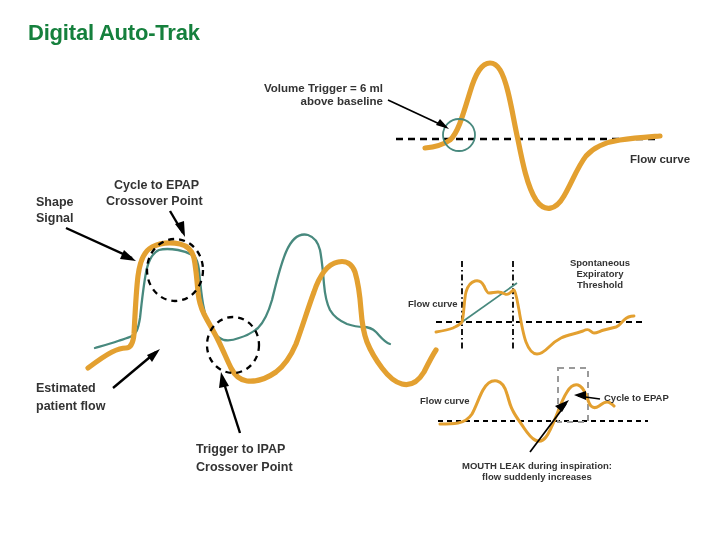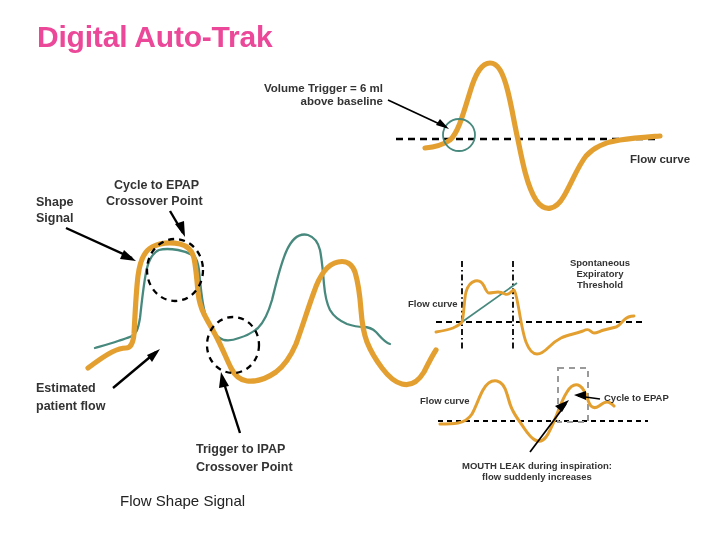--- a/index.html
+++ b/index.html
@@ -12,26 +12,26 @@
   }
   #slide {
     position: relative;
     width: 720px;
     height: 540px;
     background: #ffffff;
     overflow: hidden;
   }
   #slide-title {
     position: absolute;
-    left: 37px;
+    left: 28px;
     top: 20px;
     font-family: "Liberation Sans", sans-serif;
-    font-size: 30px;
+    font-size: 22px;
     font-weight: bold;
-    color: #ec4899;
+    color: #15803d;
     letter-spacing: -0.2px;
     white-space: nowrap;
   }
   .figure-svg {
     position: absolute;
     left: 0;
     top: 0;
   }
   .caption-bottom {
     position: absolute;
@@ -228,15 +228,14 @@
     <path d="M 600,399 L 578,396" stroke="#000000" stroke-width="1.6" fill="none"></path>
     <path d="M 574,395 L 586,391 L 586,400 Z" fill="#000000"></path>
     <text class="lbl" x="604" y="401" font-size="9.5">Cycle to EPAP</text>
 
     <path d="M 530,452 L 566,404" stroke="#000000" stroke-width="1.7" fill="none"></path>
     <path d="M 569,400 L 562,412 L 555,406 Z" fill="#000000"></path>
     <text class="lbl" x="537" y="469" text-anchor="middle" font-size="9.5">MOUTH LEAK during inspiration:</text>
     <text class="lbl" x="537" y="480" text-anchor="middle" font-size="9.5">flow suddenly increases</text>
   </svg>
 
-  <div class="caption-bottom">Flow Shape Signal</div>
 
 </div>
 
 </body></html>

